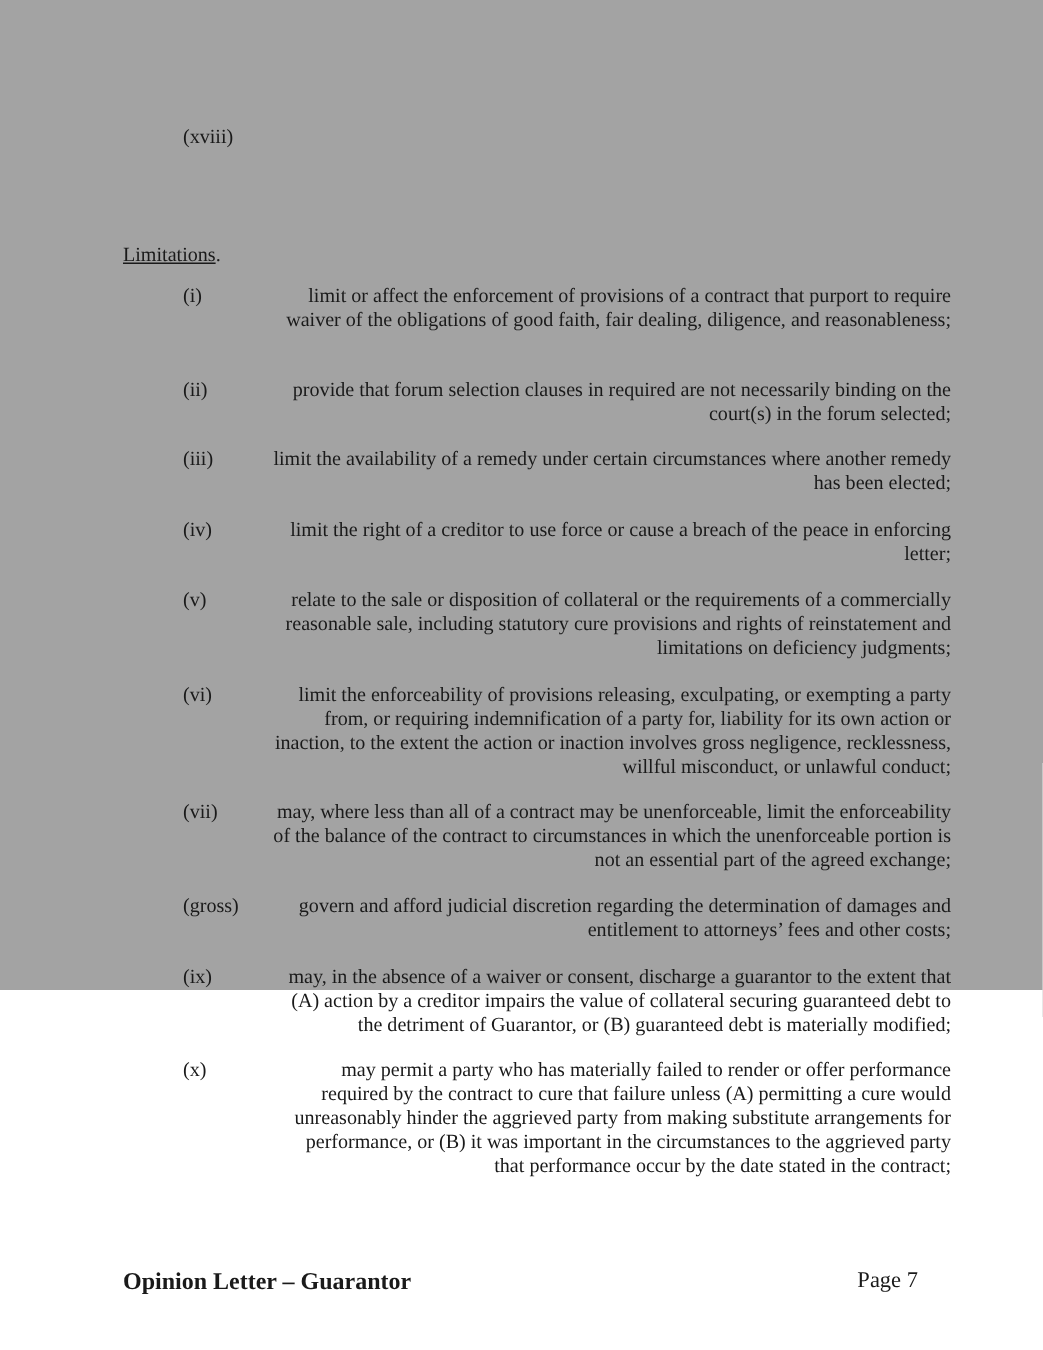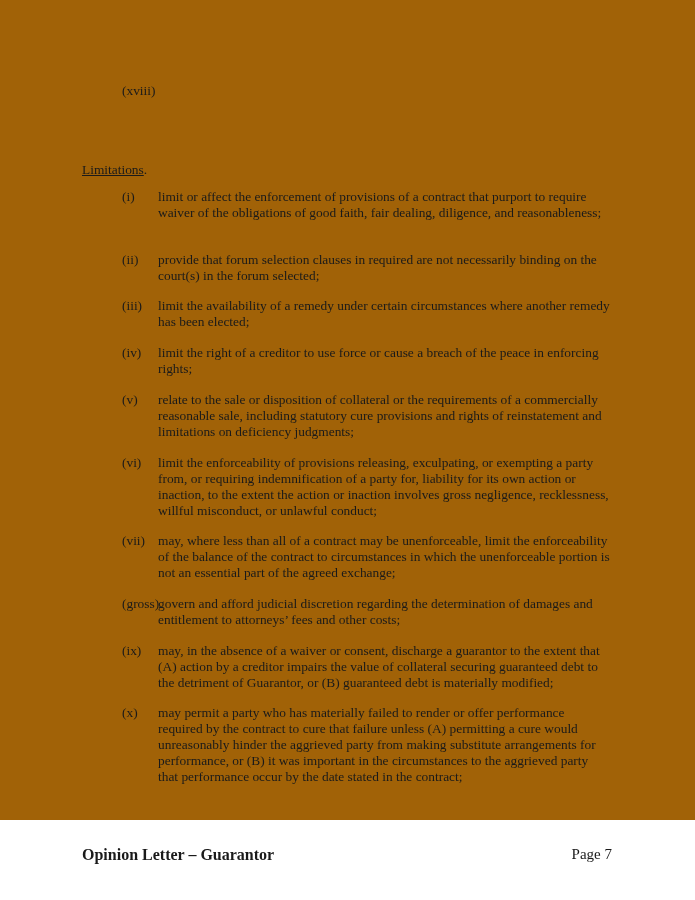--- a/index.html
+++ b/index.html
@@ -1,28 +1,28 @@
 <!DOCTYPE html>
 <html><head>
 <meta charset="utf-8">
 <style>
   html, body { margin: 0; padding: 0; background: #ffffff; }
   body { width: 695px; height: 900px; position: relative; overflow: hidden;
          font-family: "Liberation Serif", "DejaVu Serif", serif; color: #1a1a1a; }
-  .page { position: absolute; left: 0; top: 0; width: 695px; height: 820px; background: #a16207; }
+  .page { position: absolute; left: 0; top: 0; width: 695px; height: 660px; background: #a3a3a3; }
   .text { font-size: 13.4px; line-height: 16px; }
   .abs { position: absolute; }
   .xviii-num { left: 122px; top: 83px; }
   .xviii-text { left: 169px; top: 83px; }
   .heading { left: 82px; top: 116px; text-decoration: underline; margin-top: 46px; }
   .heading-period { text-decoration: none; }
   .intro { left: 82px; top: 142px; width: 530px; }
   .item { position: absolute; left: 122px; width: 500px; }
   .item-num { position: absolute; left: 0; top: 0; }
-  .item-text { position: absolute; left: 36px; top: 0; width: 452px; }
+  .item-text { position: absolute; left: 60px; top: 0; width: 452px; text-align: right; }
   .footer-left { left: 82px; top: 846px; font-weight: bold; font-size: 16px; }
   .footer-right { right: 83px; top: 846px; font-size: 15px; }
 </style>
 </head>
 <body>
 
 <div class="page">
 
   <span class="abs text xviii-num">(xviii)</span>
 
@@ -36,21 +36,21 @@
   <div class="item text" style="top:252px;">
     <span class="item-num">(ii)</span>
     <span class="item-text">provide that forum selection clauses in required are not necessarily binding on the court(s) in the forum selected;</span>
   </div>
   <div class="item text" style="top:298px;">
     <span class="item-num">(iii)</span>
     <span class="item-text">limit the availability of a remedy under certain circumstances where another remedy has been elected;</span>
   </div>
   <div class="item text" style="top:345px;">
     <span class="item-num">(iv)</span>
-    <span class="item-text">limit the right of a creditor to use force or cause a breach of the peace in enforcing rights;</span>
+    <span class="item-text">limit the right of a creditor to use force or cause a breach of the peace in enforcing letter;</span>
   </div>
   <div class="item text" style="top:392px;">
     <span class="item-num">(v)</span>
     <span class="item-text">relate to the sale or disposition of collateral or the requirements of a commercially reasonable sale, including statutory cure provisions and rights of reinstatement and limitations on deficiency judgments;</span>
   </div>
   <div class="item text" style="top:455px;">
     <span class="item-num">(vi)</span>
     <span class="item-text">limit the enforceability of provisions releasing, exculpating, or exempting a party from, or requiring indemnification of a party for, liability for its own action or inaction, to the extent the action or inaction involves gross negligence, recklessness, willful misconduct, or unlawful conduct;</span>
   </div>
   <div class="item text" style="top:533px;">

